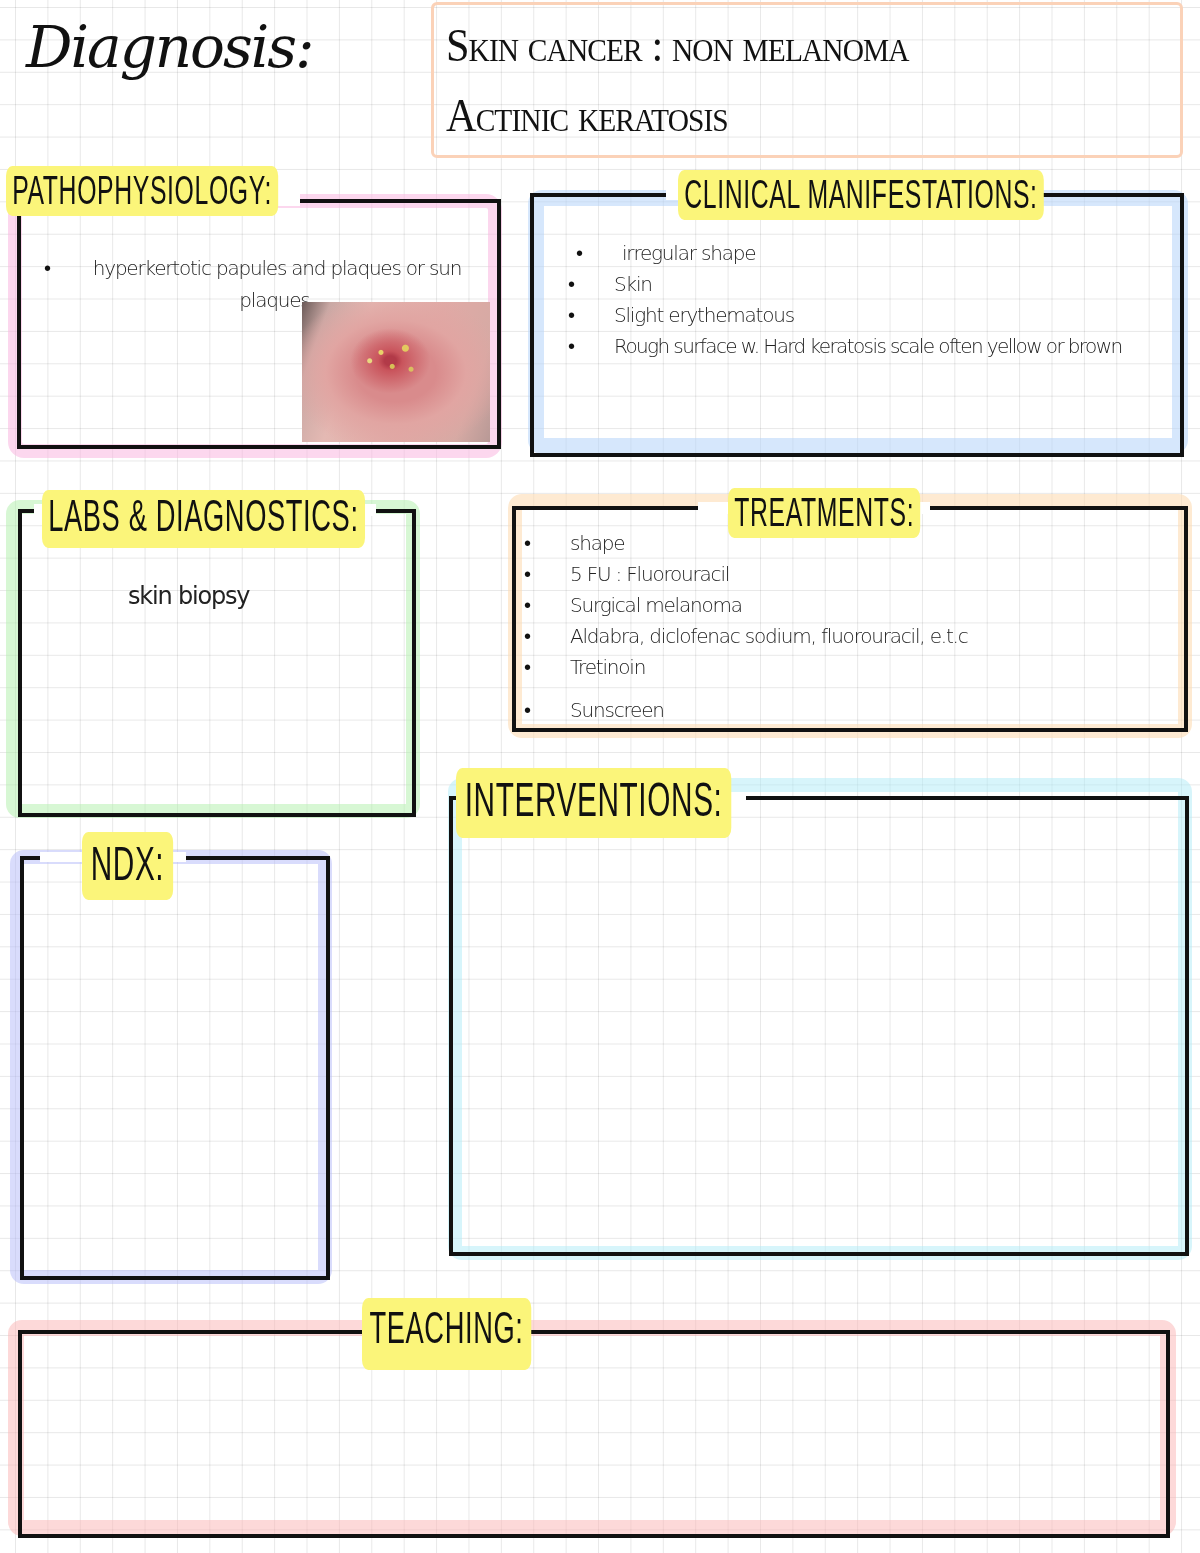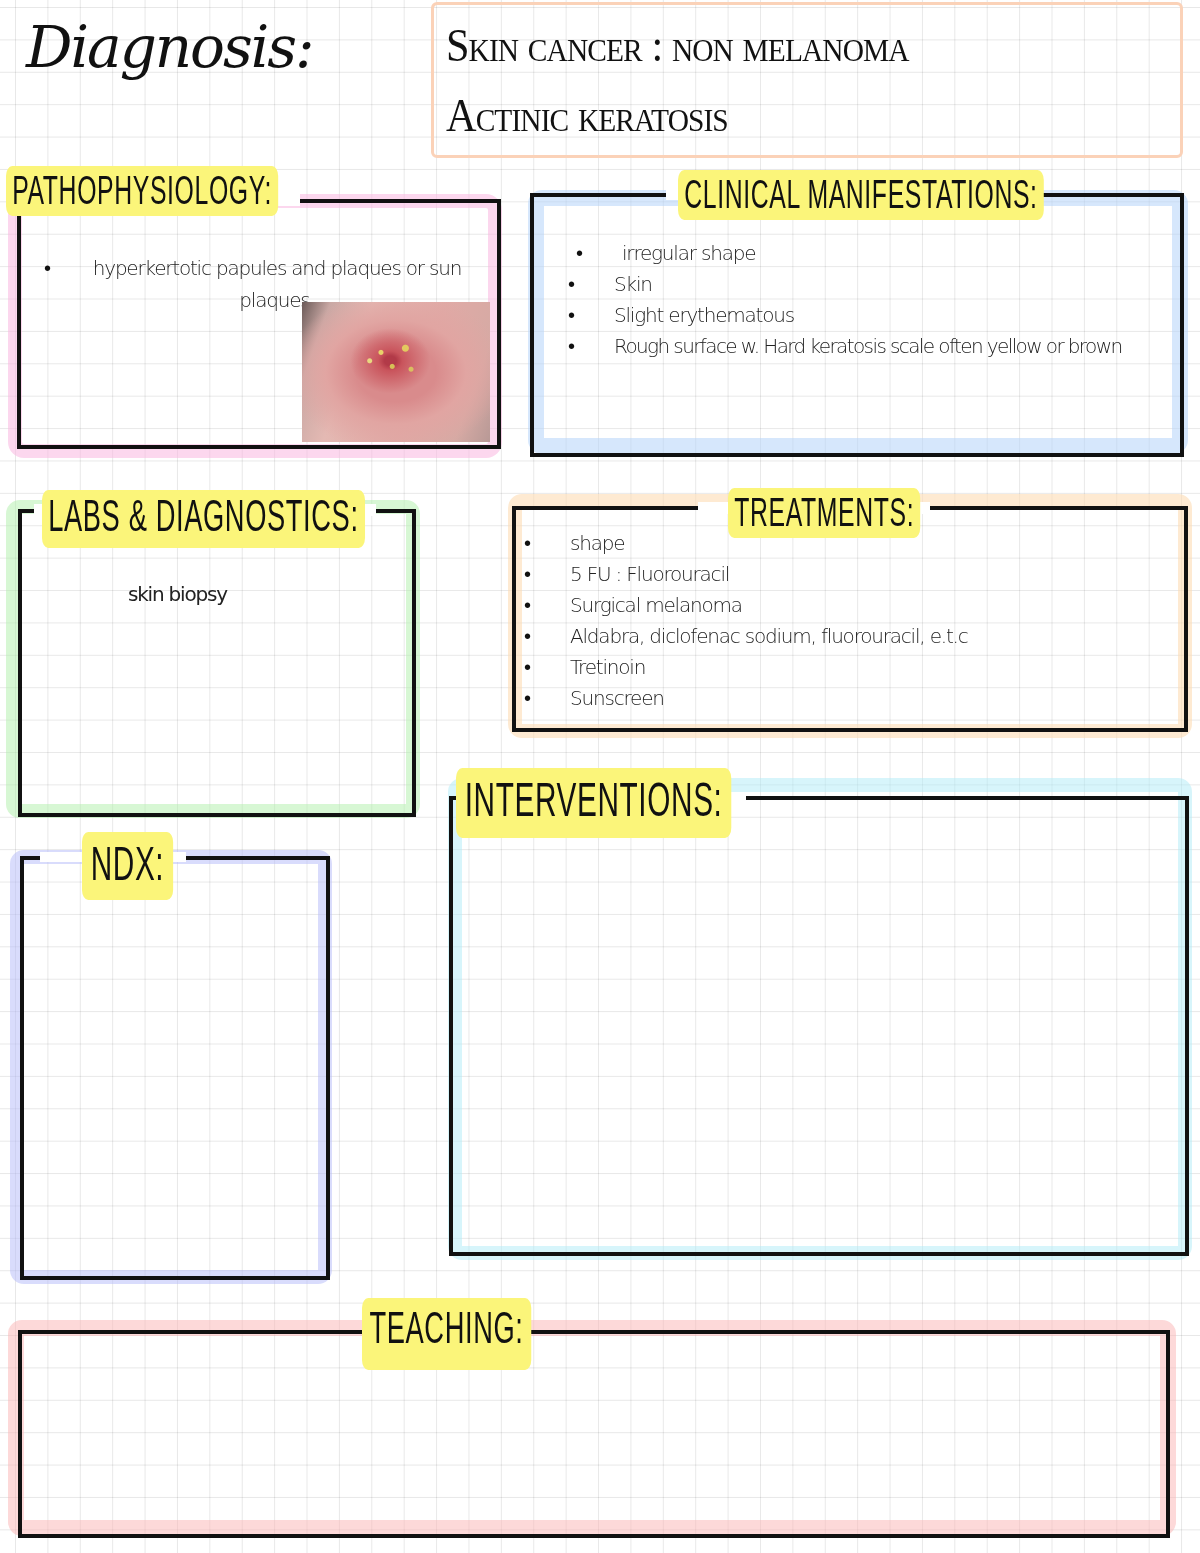--- a/index.html
+++ b/index.html
@@ -47,21 +47,21 @@
   ul.bullets { position: absolute; margin: 0; padding: 0; list-style: none; }
   ul.bullets li {
     position: relative; padding-left: 46px; font-family: "DejaVu Sans", sans-serif;
     font-size: 20px; letter-spacing: -1.2px; font-weight: 200; color: #222;
     transform-origin: left;
   }
   ul.bullets li::before {
     content: "\2022"; position: absolute; left: 0; top: 0; font-size: 20px; color: #111;
   }
   .plain-text {
-    position: absolute; font-family: "DejaVu Sans", sans-serif; font-size: 20px;
+    position: absolute; font-family: "DejaVu Sans", sans-serif; font-size: 24px;
     letter-spacing: -1.2px; color: #222;
   }
   .photo {
     position: absolute; left: 302px; top: 302px; width: 188px; height: 140px; overflow: hidden;
     background:
       radial-gradient(circle at 42% 36%, #e8d26a 0 2px, transparent 3px),
       radial-gradient(circle at 55% 33%, #e3c95f 0 3px, transparent 4px),
       radial-gradient(circle at 48% 46%, #d6be56 0 2px, transparent 3px),
       radial-gradient(circle at 36% 42%, #e8d880 0 2px, transparent 3px),
       radial-gradient(circle at 58% 48%, #d9bf60 0 2px, transparent 3px),
@@ -119,21 +119,21 @@
   <div class="hl" style="left:508px; top:494px; width:684px; height:244px; border:14px solid rgba(253,220,180,0.6); box-sizing:border-box;"></div>
   <div class="frame" style="left:512px; top:506px; width:676px; height:226px;"></div>
   <div class="gap" style="left:698px; top:502px; width:232px; height:12px;"></div>
   <div class="label" style="left:728px; top:488px;">TREATMENTS:</div>
   <ul class="bullets" style="left:524px; top:528px; width:600px;">
     <li style="line-height:31px;">shape</li>
     <li style="line-height:31px;">5 FU : Fluorouracil</li>
     <li style="line-height:31px;">Surgical melanoma</li>
     <li style="line-height:31px;">Aldabra, diclofenac sodium, fluorouracil, e.t.c</li>
     <li style="line-height:31px;">Tretinoin</li>
-    <li style="line-height:31px;">Sunscreen</li>
+    <li style="line-height:31px;margin-top:12px;">Sunscreen</li>
   </ul>
 </div>
 
 <div>
   <div class="hl" style="left:10px; top:850px; width:322px; height:434px; border:14px solid rgba(180,186,250,0.5); box-sizing:border-box;"></div>
   <div class="frame" style="left:20px; top:856px; width:310px; height:424px;"></div>
   <div class="gap" style="left:40px; top:852px; width:146px; height:10px;"></div>
   <div class="label" style="left:82px; top:832px; font-size:48px; padding:8px 14px 12px;">NDX:</div>
 </div>
 

